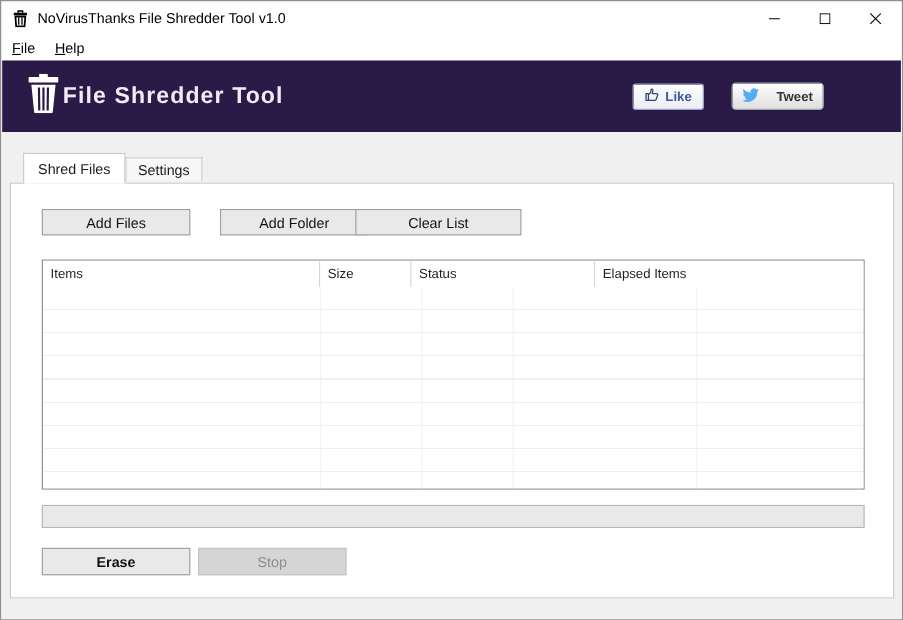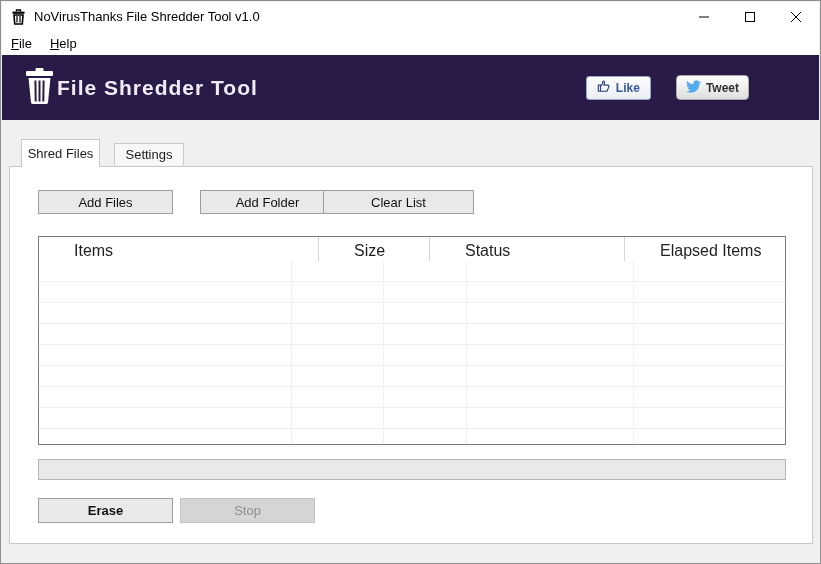--- a/index.html
+++ b/index.html
@@ -33,32 +33,32 @@
   .banner .banner-title {
     margin-left:2px; font-size:21px; color:#efecf5; letter-spacing:1px; font-weight:700;
   }
   .social { margin-left:auto; margin-right:70px; display:flex; align-items:center; gap:25px; }
   .like-btn {
     display:flex; align-items:center; gap:5px; height:24px; padding:0 10px;
     background:linear-gradient(#fdfdfd,#ebeef4); border:1px solid #99a6c5; border-radius:3px;
     font-size:12px; font-weight:bold; color:#3b5998; cursor:pointer;
   }
   .tweet-btn {
-    display:flex; align-items:center; gap:5px; height:25px; padding:0 9px;
+    display:flex; align-items:center; gap:16px; height:25px; padding:0 9px;
     background:linear-gradient(#ffffff,#dedede); border:1px solid #aaaaaa; border-radius:4px;
     font-size:12px; font-weight:bold; color:#333; cursor:pointer;
     box-shadow:0 1px 0 rgba(0,0,0,.15);
   }
   
   .tab {
     position:absolute; background:#f7f7f7; border:1px solid #c9c9c9; border-bottom:none;
     display:flex; align-items:center; justify-content:center;
     font-size:13px; color:#1c1c1c; z-index:3; cursor:default;
   }
-  .tab.active { left:20px; top:138px; width:79px; height:28px; background:#ffffff; }
+  .tab.active { left:20px; top:138px; width:93px; height:28px; background:#ffffff; }
   .tab.inactive { left:113px; top:142px; width:70px; height:22px; }
   
   .panel {
     position:absolute; left:8px; top:165px; width:804px; height:378px;
     background:#ffffff; border:1px solid #c9c9c9; z-index:2;
   }
   .btn {
     position:absolute; height:24px; width:135px;
     background:#e9e9e9; border:1px solid #9e9e9e;
     font-size:13px; color:#111; font-family:"Liberation Sans",sans-serif;
@@ -67,22 +67,22 @@
   #btn-add-files  { left:28px; top:23px; }
   #btn-add-folder { left:170px; top:23px;margin-left:20px; }
   #btn-clear-list { left:313px; top:23px; width:151px; }
   
   .listview {
     position:absolute; left:28px; top:69px; width:748px; height:209px;
     background:#fff; border:1px solid #7b7b7b;
   }
   .lv-header { display:flex; height:24px; background:#ffffff; }
   .lv-hcell {
-    font-size:16px; color:#1f1f1f; padding:5px 0 0 7px;
-    border-right:1px solid #d5d5d5; overflow:hidden; white-space:nowrap;margin-left:28px;
+    font-size:12px; color:#1f1f1f; padding:5px 0 0 7px;
+    border-right:1px solid #d5d5d5; overflow:hidden; white-space:nowrap;
   }
   .lv-hcell:last-child { border-right:none; }
   .lv-body {
     position:absolute; left:0; top:24px; right:0; bottom:0;
     background:repeating-linear-gradient(to bottom, #ffffff 0 20px, #efefef 20px 21px);
   }
   .vline { position:absolute; top:0; bottom:0; width:1px; background:#f1f1f1; }
   
   .progress {
     position:absolute; left:28px; top:292px; width:748px; height:21px;

